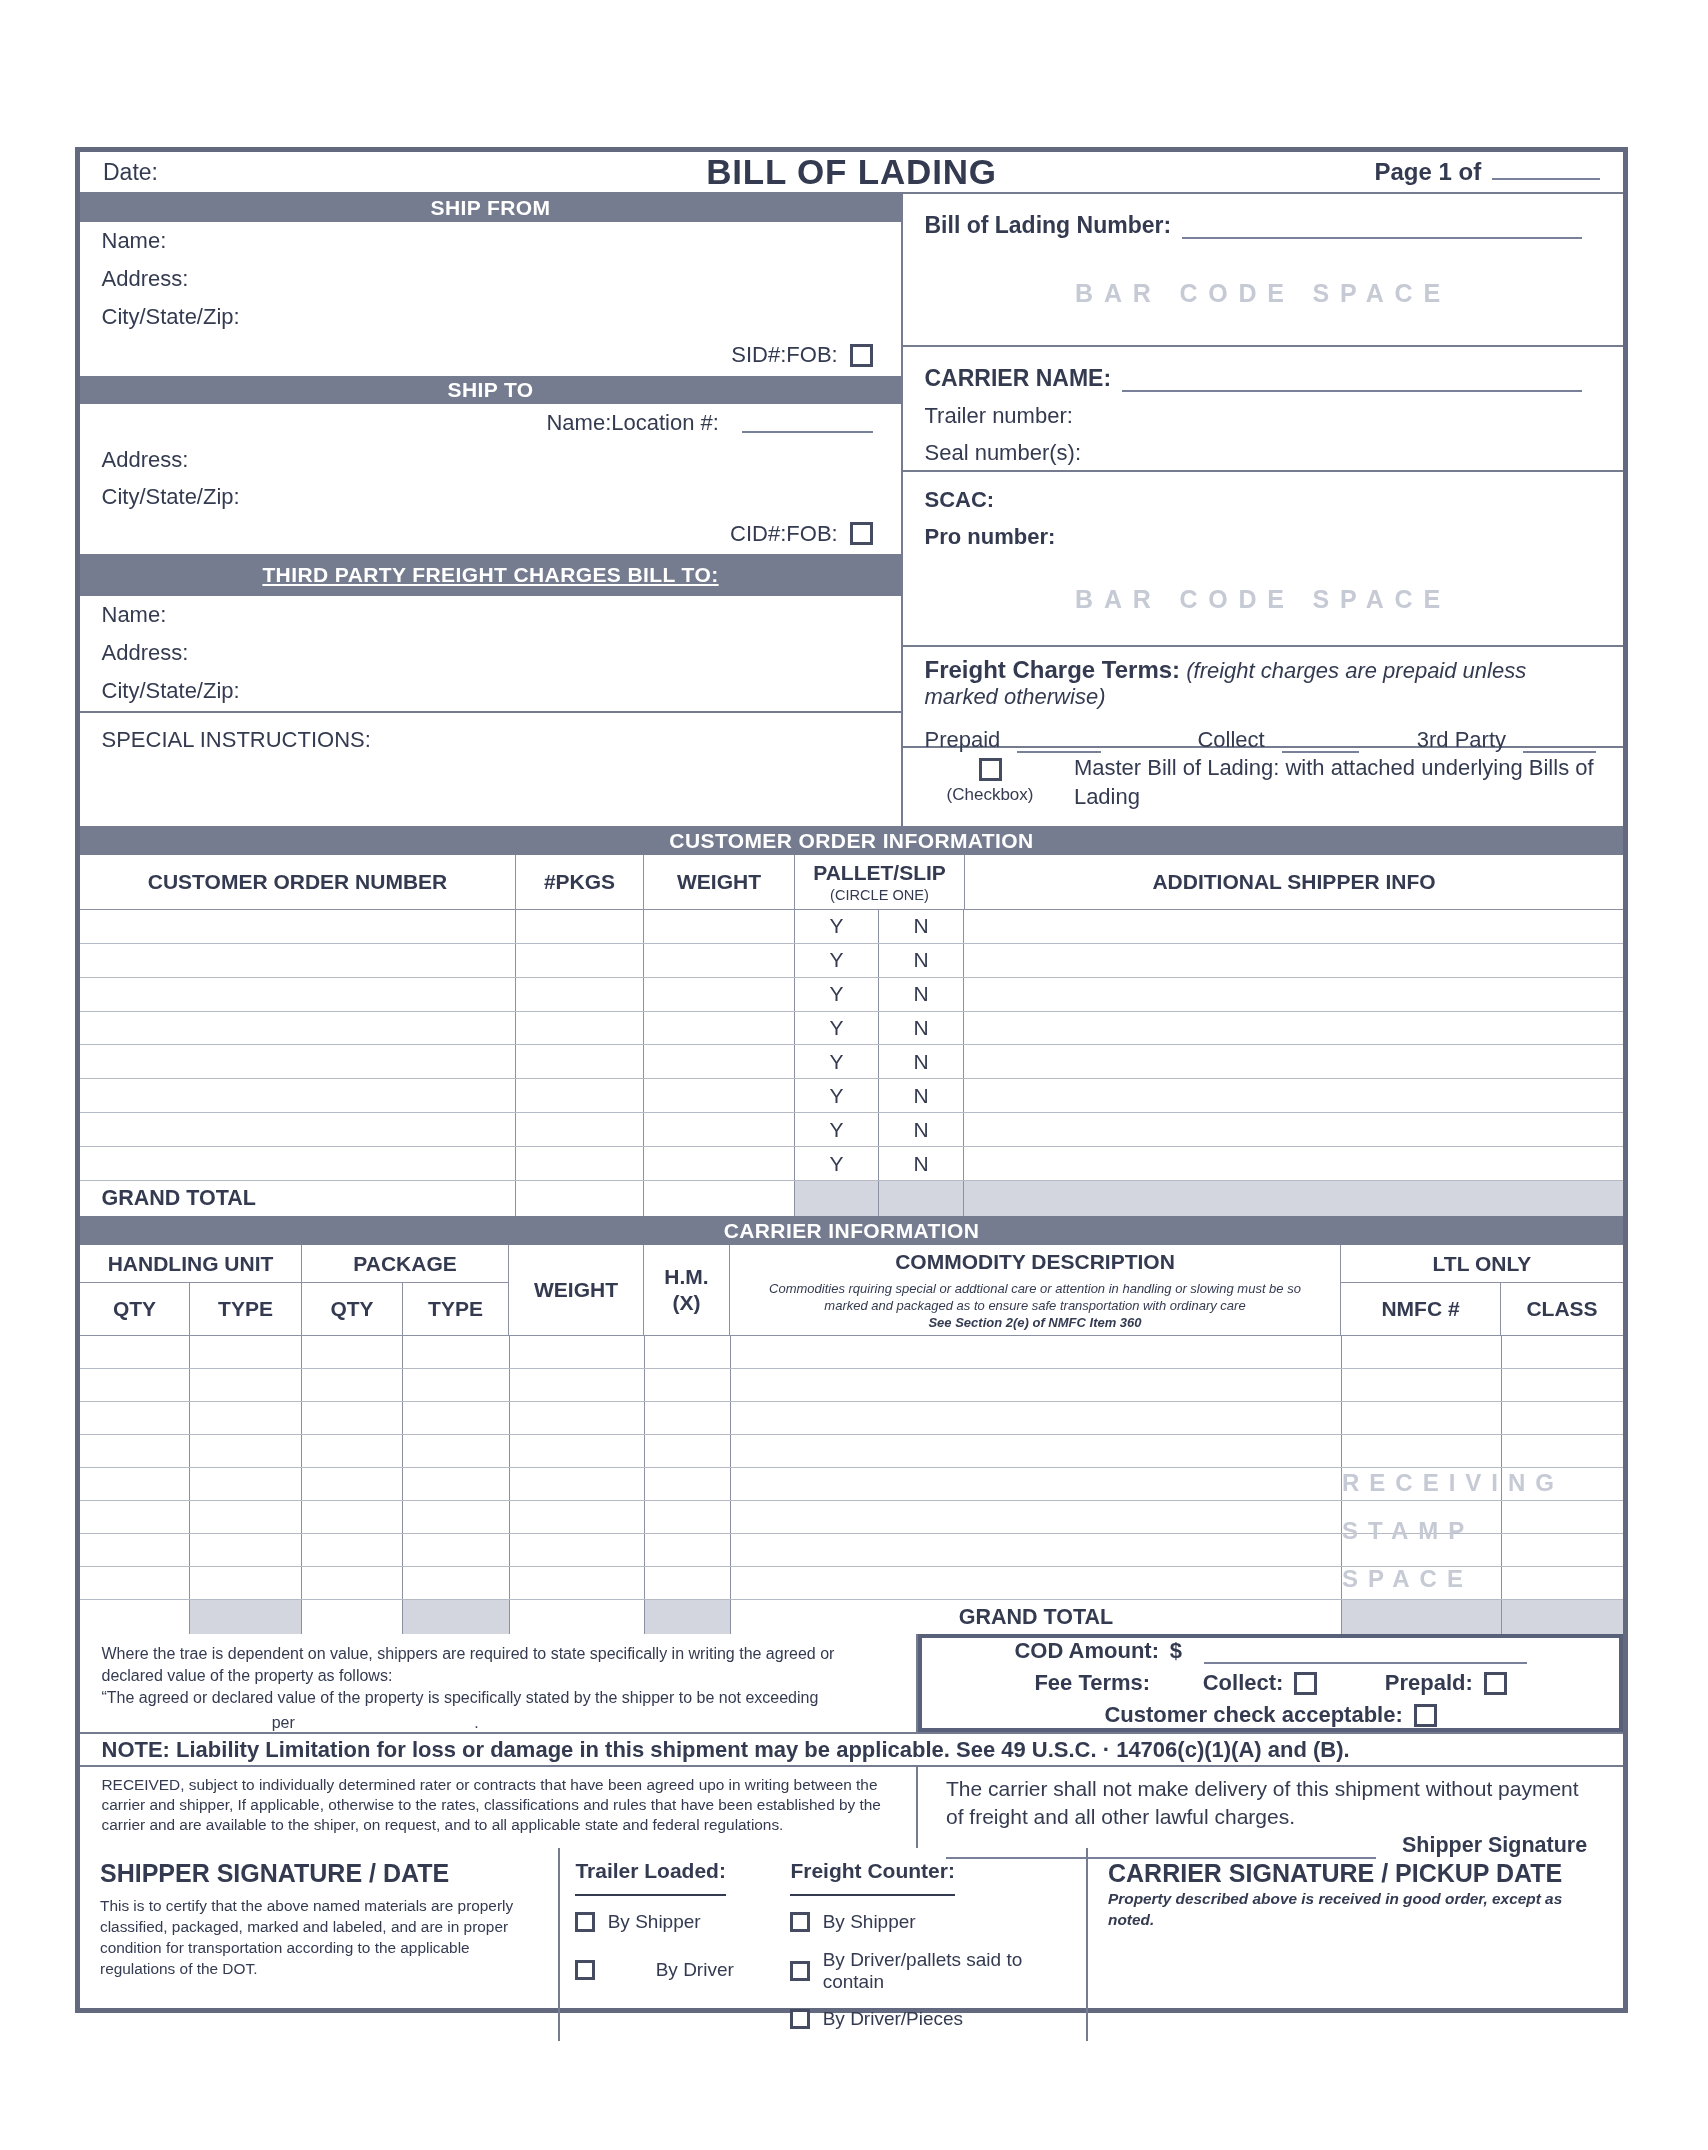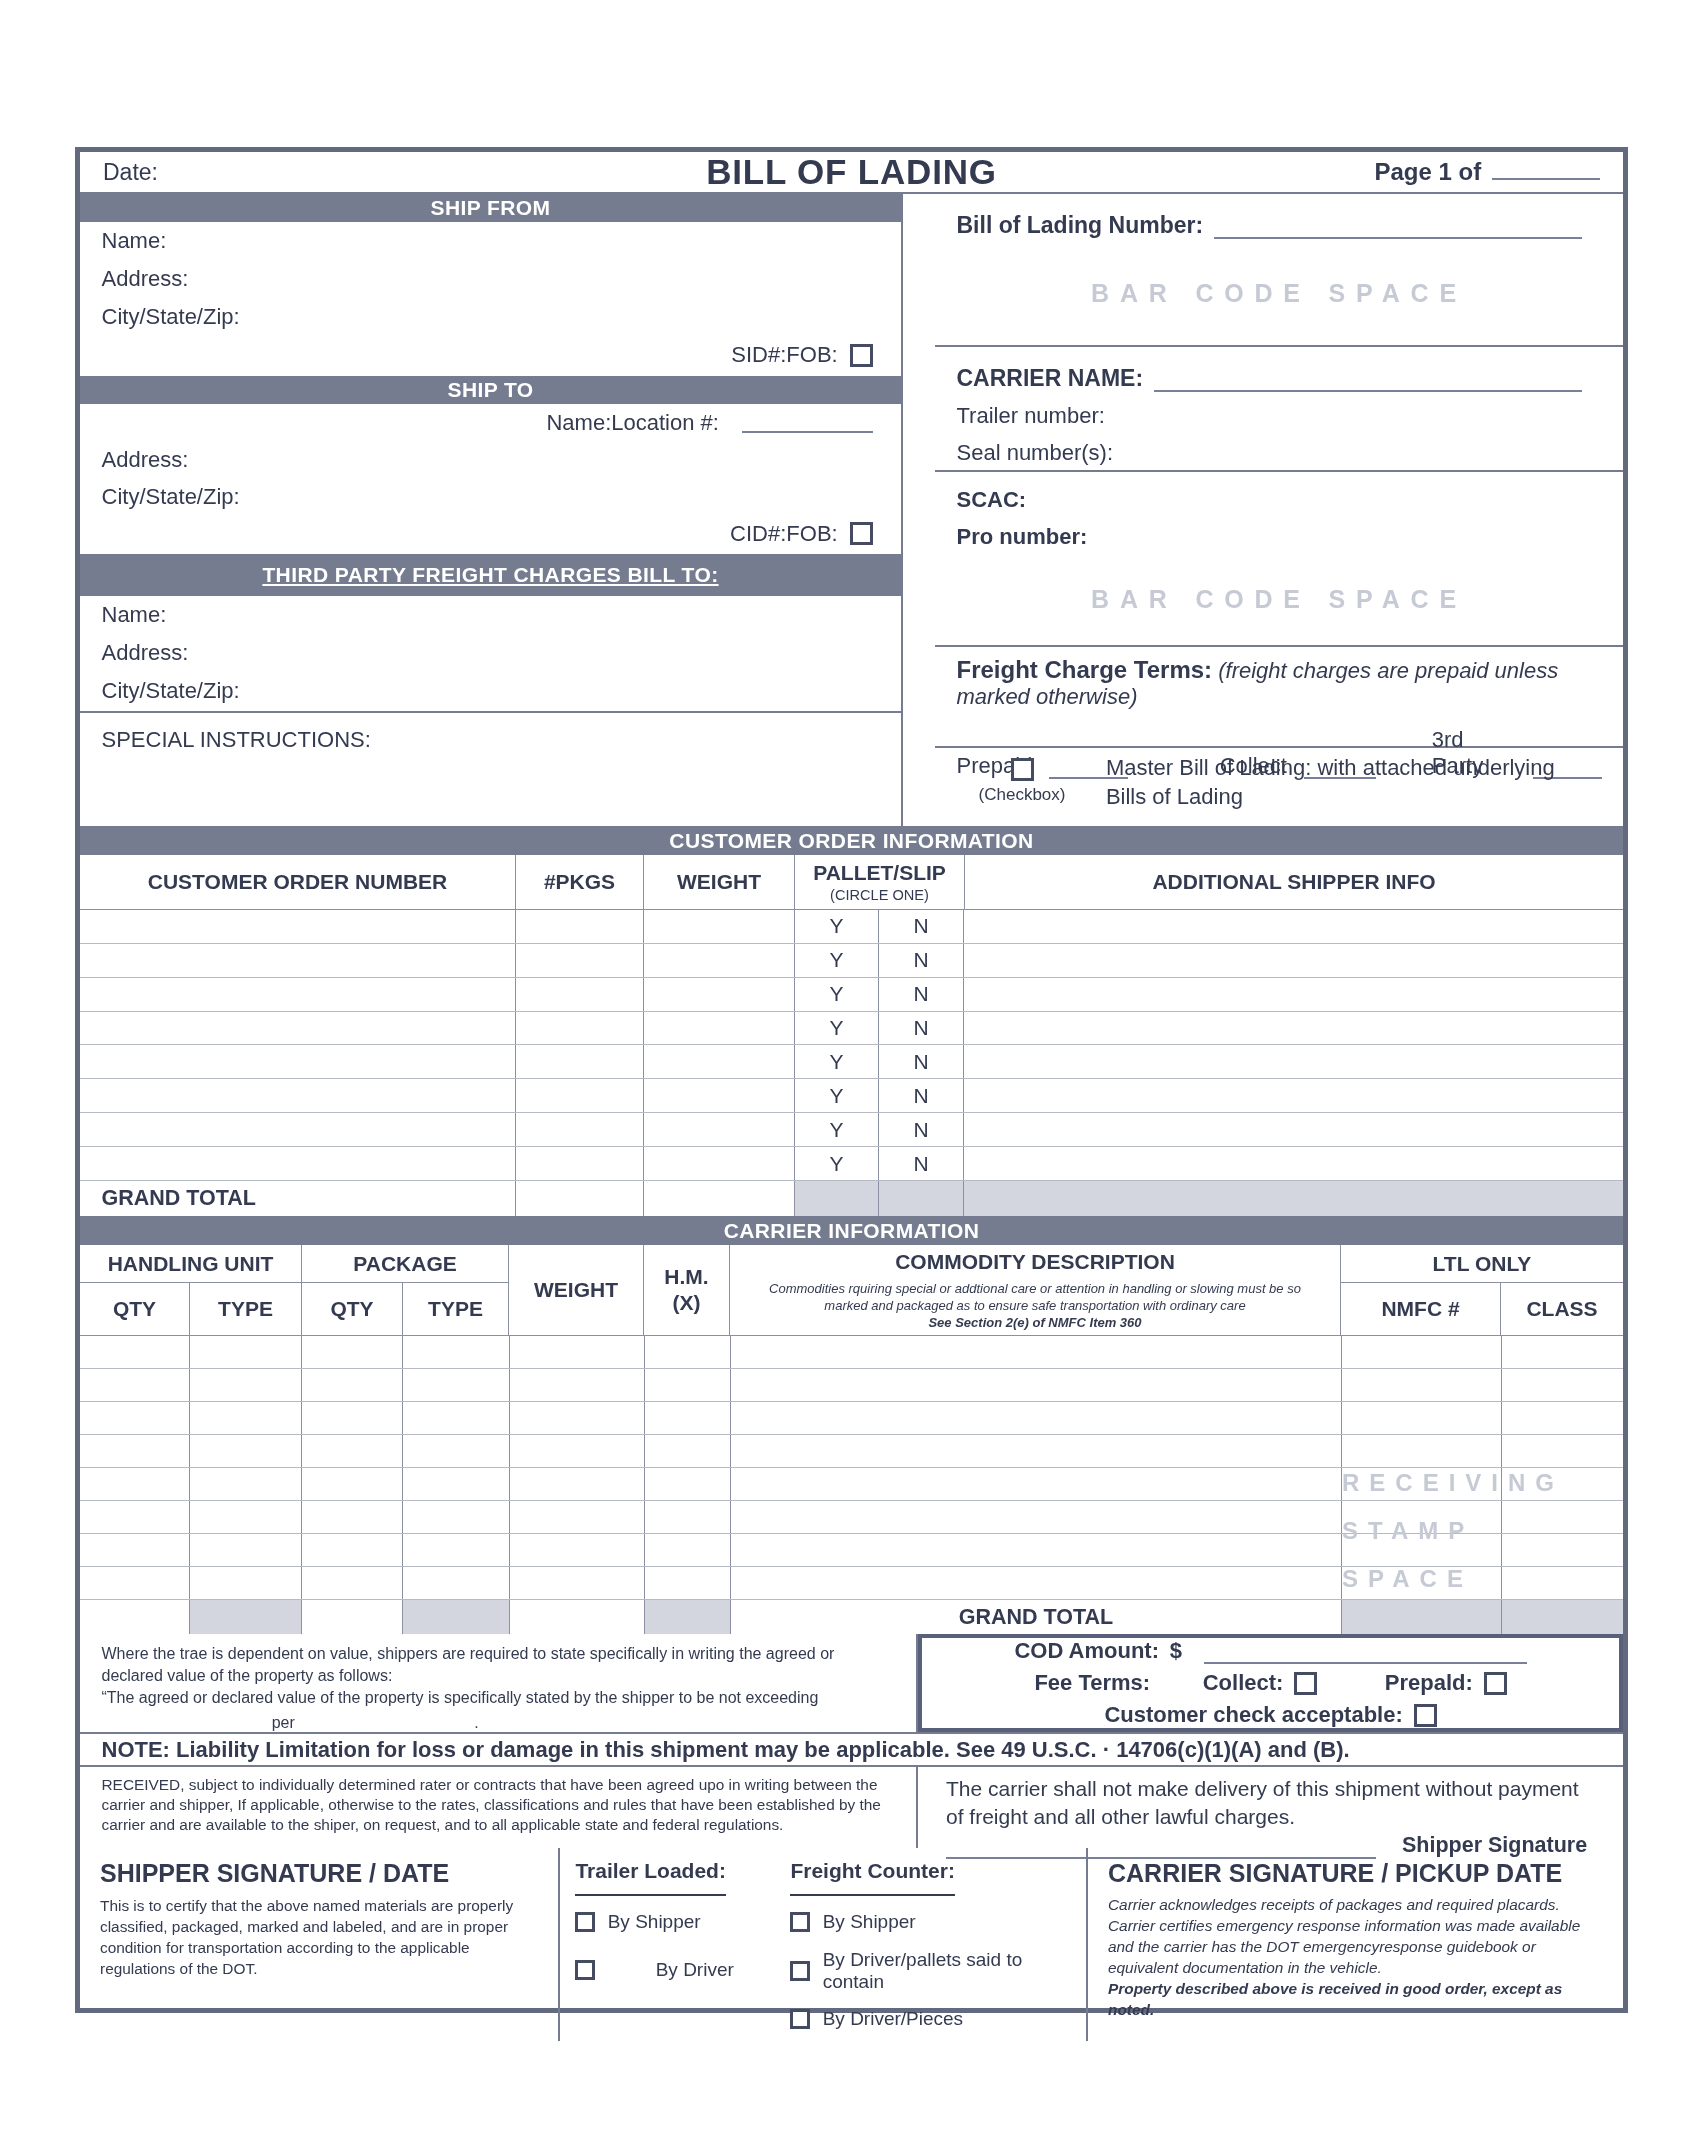--- a/index.html
+++ b/index.html
@@ -20,21 +20,21 @@
 
   .cb { display:inline-block; width:23px; height:23px; border:3.1px solid #454c61; background:#fff; flex:none; }
 
   
   .hdr { height:68px; border-bottom:2.3px solid #757c90; display:flex; align-items:center; padding:0 23px; }
   .hdr-left  { flex:1; font-size:23px; }
   .hdr-title { font-size:35px; font-weight:bold; letter-spacing:0.8px; }
   .hdr-right { flex:1; text-align:right; font-size:24px; font-weight:bold; }
 
   
-  .main  { height:632px; display:flex;gap:32px; }
+  .main  { height:632px; display:flex; }
   .left  { width:823px; border-right:2.3px solid #757c90; display:flex; flex-direction:column; }
   .right { flex:1; display:flex; flex-direction:column; }
 
   .bar { background:#757c90; color:#fff; font-weight:bold; font-size:21px;
          display:flex; align-items:center; justify-content:center; letter-spacing:0.4px; flex:none; }
   .bar1 { height:28px; } .bar2 { height:28px; } .bar3 { height:42px;text-decoration:underline; }
   .fields { flex:none; }
   .sf { height:154px; } .st { height:150px; } .tp { height:115px; }
   .frow { height:38px; display:flex; align-items:center; padding-left:21.5px; font-size:22px; }
   .st .frow { height:37px; }
@@ -577,20 +577,19 @@
               <span class="lbl">By Driver/pallets said to contain</span>
             </div>
           <div class="opt">
               <span class="cb"></span>
               <span class="lbl">By Driver/Pieces</span>
             </div>
         </div>
       </div>
       <div class="dcell d3">
         <div class="dhead">CARRIER SIGNATURE / PICKUP DATE</div>
-        <div class="dsmall">Carrier acknowledges receipts of packages and required placards. Carrier certifies emergency response information was made available and the carrier has the DOT emergencyresponse guidebook or equivalent documentation in the vehicle.</div>
         <div class="dsmall last bi">Property described above is received in good order, except as noted.</div>
       </div>
     </div>
 
   </div>
 </div>
 
 
 </body></html>

